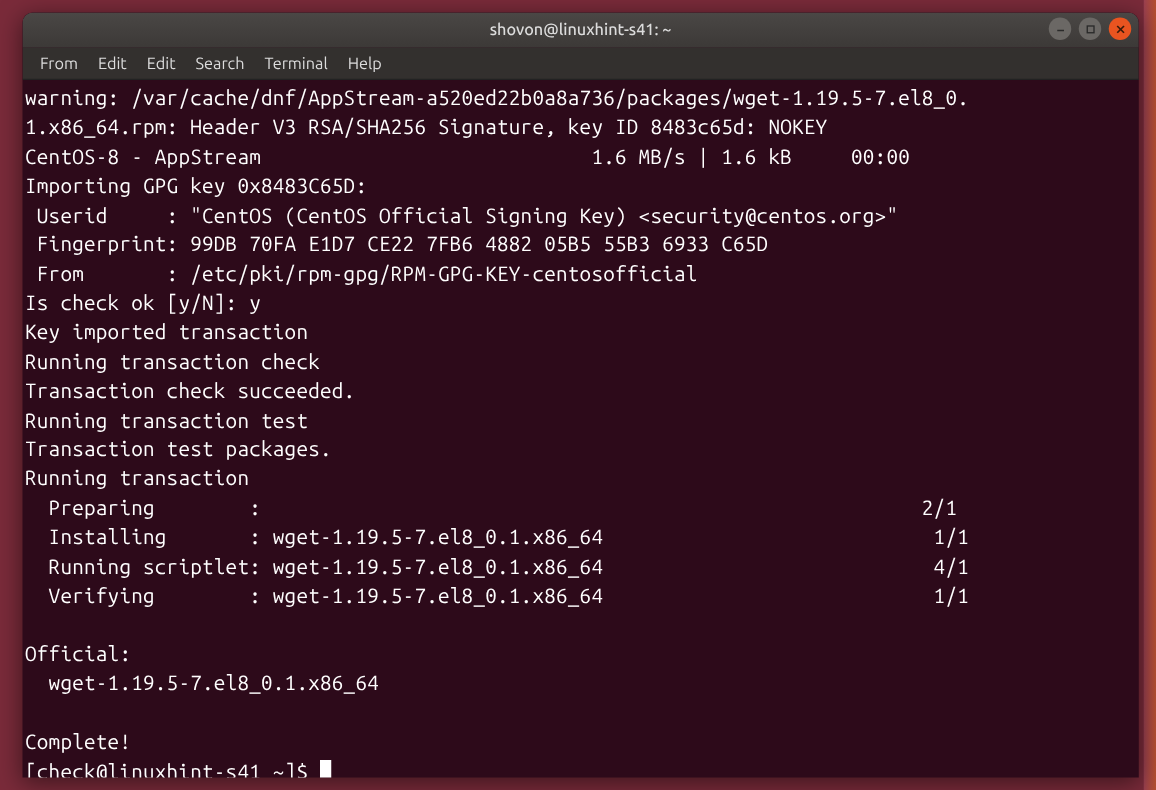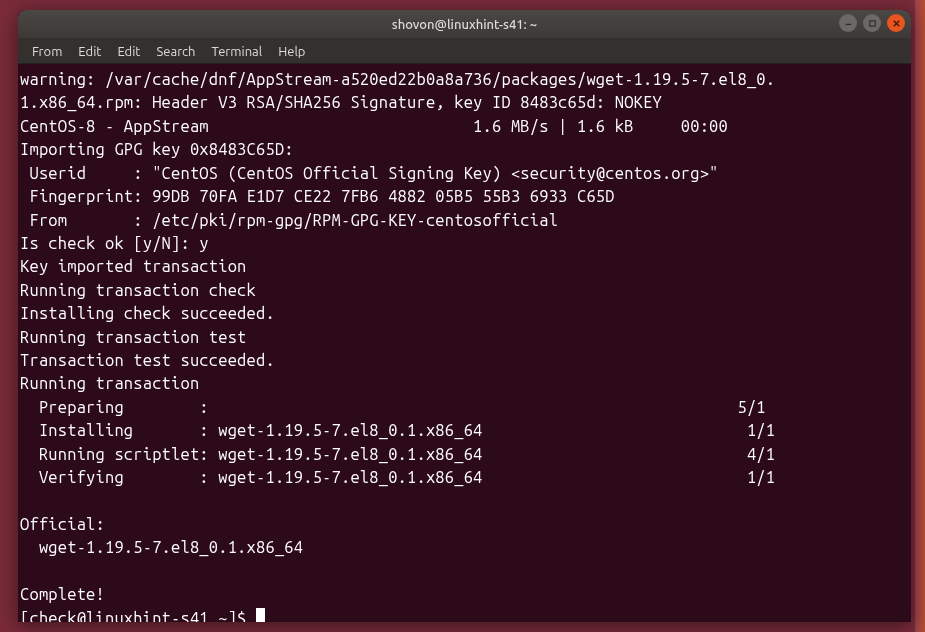--- a/index.html
+++ b/index.html
@@ -142,25 +142,25 @@
   <div class="terminal"><span>warning: /var/cache/dnf/AppStream-a520ed22b0a8a736/packages/wget-1.19.5-7.el8_0.</span>
 <span>1.x86_64.rpm: Header V3 RSA/SHA256 Signature, key ID 8483c65d: NOKEY</span>
 <span>CentOS-8 - AppStream                            1.6 MB/s | 1.6 kB     00:00    </span>
 <span>Importing GPG key 0x8483C65D:</span>
 <span> Userid     : "CentOS (CentOS Official Signing Key) &lt;security@centos.org&gt;"</span>
 <span> Fingerprint: 99DB 70FA E1D7 CE22 7FB6 4882 05B5 55B3 6933 C65D</span>
 <span> From       : /etc/pki/rpm-gpg/RPM-GPG-KEY-centosofficial</span>
 <span>Is check ok [y/N]: y</span>
 <span>Key imported transaction</span>
 <span>Running transaction check</span>
-<span>Installing check succeeded.</span>
+<span>Transaction check succeeded.</span>
 <span>Running transaction test</span>
-<span>Transaction test succeeded.</span>
+<span>Transaction test packages.</span>
 <span>Running transaction</span>
-<span>  Preparing        :                                                        5/1 </span>
+<span>  Preparing        :                                                        2/1 </span>
 <span>  Installing       : wget-1.19.5-7.el8_0.1.x86_64                            1/1 </span>
 <span>  Running scriptlet: wget-1.19.5-7.el8_0.1.x86_64                            4/1 </span>
 <span>  Verifying        : wget-1.19.5-7.el8_0.1.x86_64                            1/1 </span>
 <span></span>
 <span>Official:</span>
 <span>  wget-1.19.5-7.el8_0.1.x86_64                                                  </span>
 <span></span>
 <span>Complete!</span>
 <span>[check@linuxhint-s41 ~]$ </span><span class="cursor"></span></div>
 </div>

